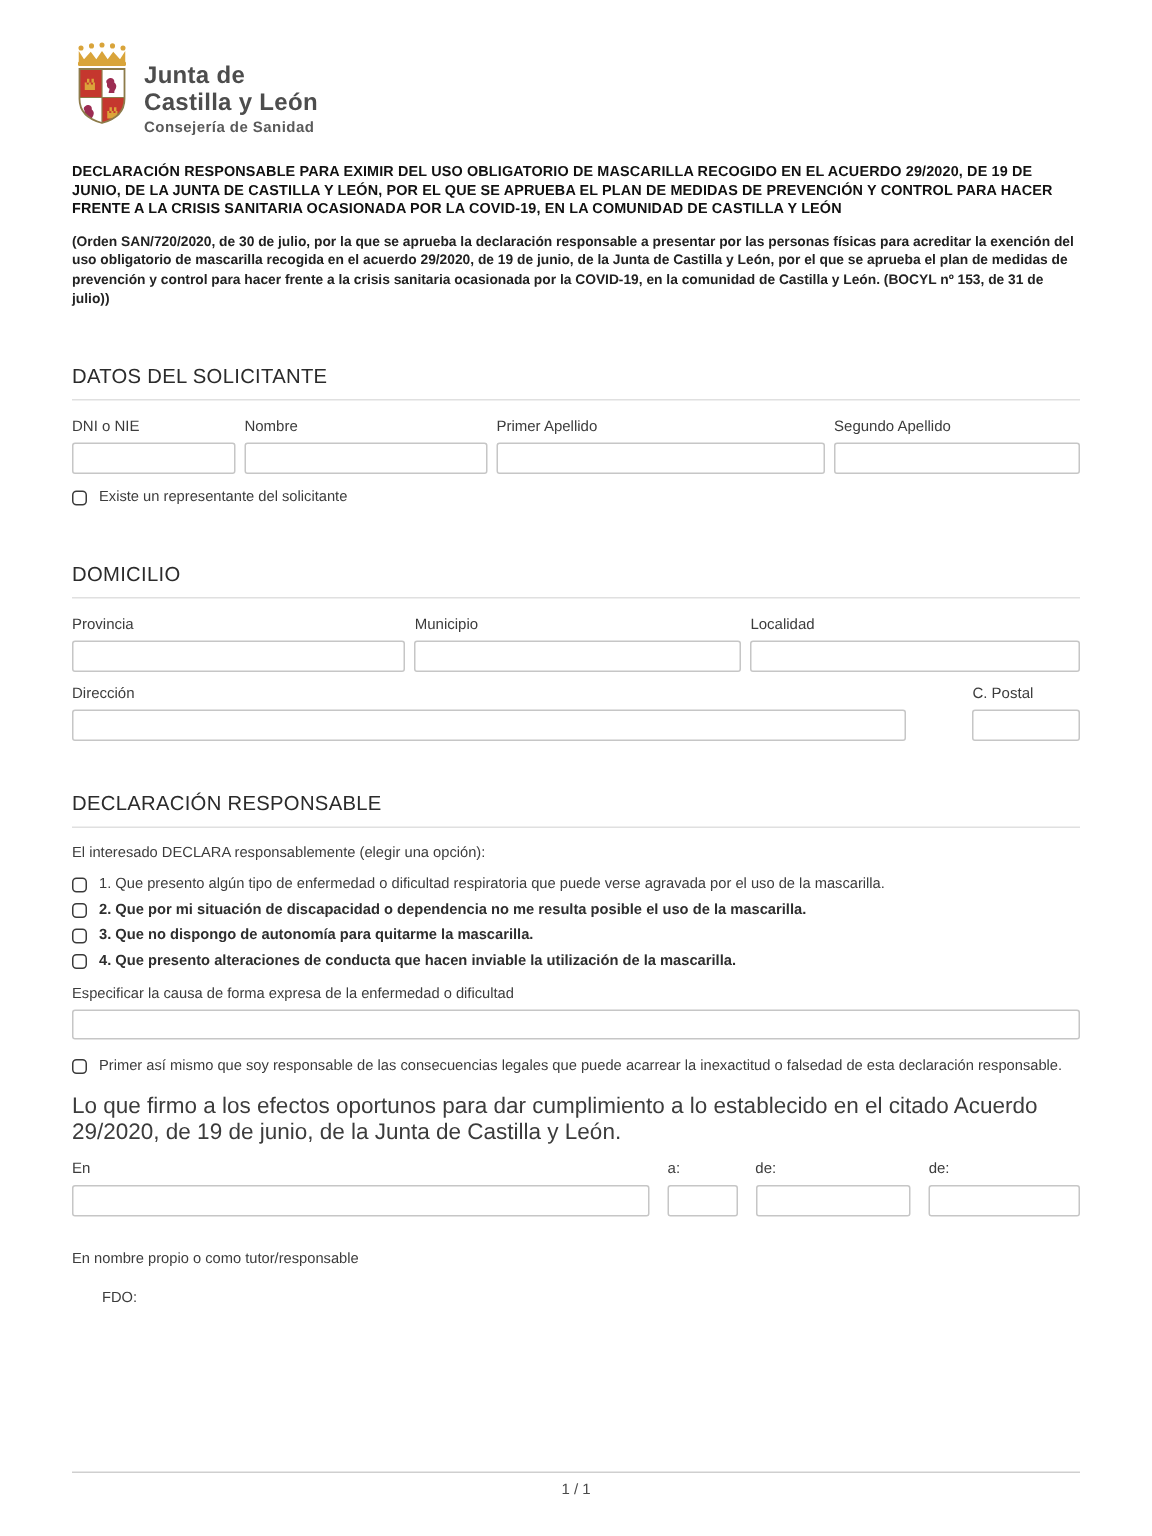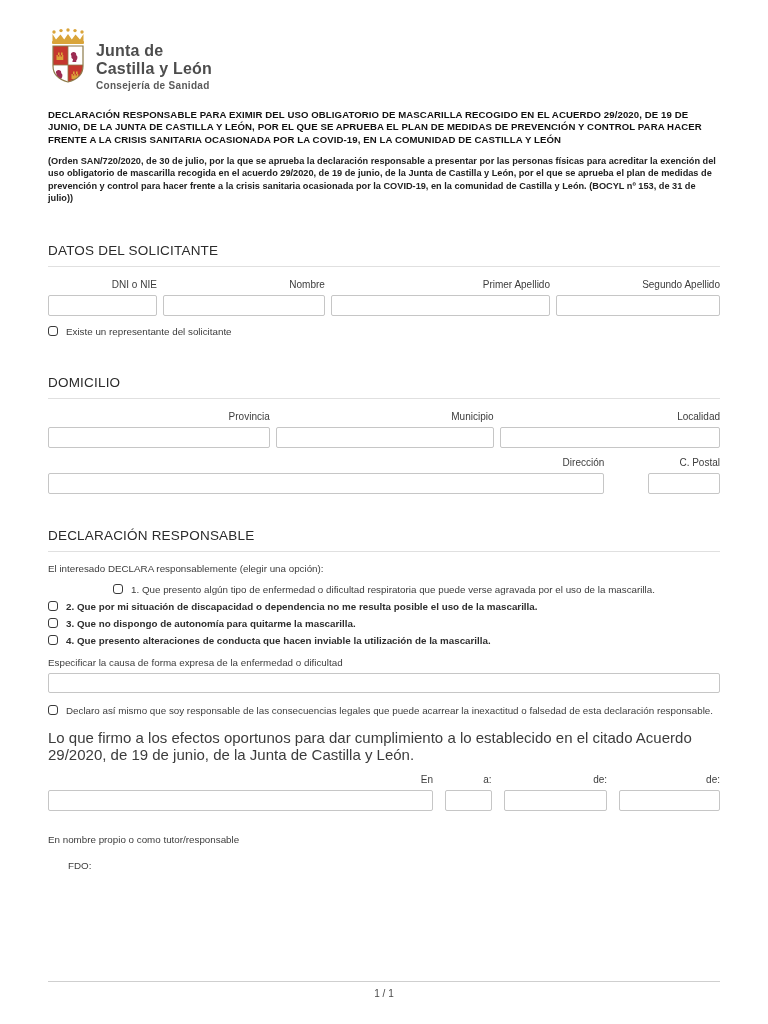--- a/index.html
+++ b/index.html
@@ -19,38 +19,38 @@
 
   
   .section-heading { font-size:13.5px; font-weight:normal; color:#2b2b2b; letter-spacing:.2px; }
   .divider { border:none; border-top:1px solid #e0e0e0; height:0; margin-top:8px; }
   .sec-datos { margin-top:38px; }
   .sec-domicilio { margin-top:38px; }
   .sec-declaracion { margin-top:34px; }
 
   .fields-row { display:flex; justify-content:space-between; margin-top:12px; }
   .field { display:flex; flex-direction:column; }
-  .field label { font-size:10px; color:#3c3c3c; margin-bottom:5px;text-align:right; }
+  .field label { font-size:10px; color:#3c3c3c; margin-bottom:5px; }
   .tbox { border:1px solid #c6c6c6; border-radius:2px; background:#fff; height:21px; width:100%; font:inherit; padding:0 4px; outline:none; }
 
   
   .w-dni{width:16.2%}.w-nombre{width:24.1%}.w-ape1{width:32.6%}.w-ape2{width:24.4%}
   
   .w-prov{width:33%}.w-muni{width:32.3%}.w-loc{width:32.7%}
   .w-dir{width:83%}.w-cp{width:10.7%}
   
   .w-en{width:58%}.w-a{width:7%}.w-de1{width:15.6%}.w-de2{width:15.2%}
 
   .cb-row { display:flex; align-items:center; margin-top:10px; }
   .cb { width:10px; height:10px; border:1.5px solid #3a3a3a; border-radius:3px; background:#fff; flex:none; margin-right:8px; appearance:none; -webkit-appearance:none; cursor:pointer; }
   .cb-label { font-size:9.8px; color:#3c3c3c; }
 
   .intro { margin-top:11px; font-size:9.8px; color:#3c3c3c; }
   .option-row { display:flex; align-items:center; margin-top:6px; }
-  .option-row.first { margin-top:10px;justify-content:center; }
+  .option-row.first { margin-top:10px; }
   .option-row.heavy .cb-label { font-weight:bold; color:#2e2e2e; }
 
   .specify-label { margin-top:11px; font-size:9.8px; color:#3c3c3c; }
   .specify-input { margin-top:5px; height:20px; }
   .closing { margin-top:13px; font-size:15px; color:#3c3c3c; }
 
   .sig-row { margin-top:11px;gap:12px; }
   .capacity { margin-top:23px; font-size:9.8px; color:#3c3c3c; }
   .fdo { margin-top:15px; margin-left:20px; font-size:9.8px; color:#3c3c3c; }
 
@@ -194,21 +194,21 @@
     <div class="option-row heavy">
       <input type="checkbox" class="cb" style="">
       <span class="cb-label">4. Que presento alteraciones de conducta que hacen inviable la utilización de la mascarilla.</span>
     </div>
 
     <p class="specify-label">Especificar la causa de forma expresa de la enfermedad o dificultad</p>
     <input class="tbox specify-input" type="text" style="">
 
     <div class="cb-row" style="margin-top:12px;">
       <input type="checkbox" class="cb" style="">
-      <span class="cb-label">Declaro así mismo que soy responsable de las consecuencias legales que puede acarrear la inexactitud o falsedad de esta declaración responsable.</span>
+      <span class="cb-label">Primer así mismo que soy responsable de las consecuencias legales que puede acarrear la inexactitud o falsedad de esta declaración responsable.</span>
     </div>
 
     <p class="closing">Lo que firmo a los efectos oportunos para dar cumplimiento a lo establecido en el citado Acuerdo 29/2020, de 19 de junio, de la Junta de Castilla y León.</p>
 
     
     <div class="fields-row sig-row">
       <div class="field w-en">
         <label>En</label>
         <input class="tbox" type="text" style="">
       </div>

